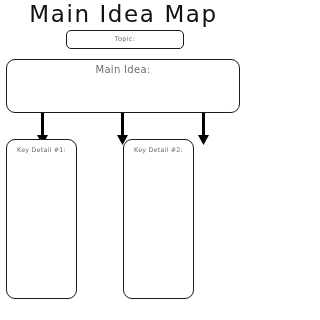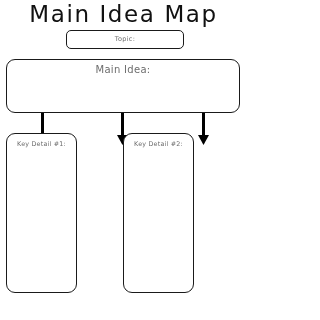--- a/index.html
+++ b/index.html
@@ -88,21 +88,21 @@
   .arrow {
     position: absolute;
     top: 113px;
     width: 13px;
     height: 32px;
   }
   .arrow svg { display: block; }
 
   
   .detail-box {
-    top: 133px;
+    top: 139px;
     width: 71px;
     height: 160px;
     border-radius: 9px;
   }
   .detail-box .field-label {
     top: 6px;
     font-size: 6.4px;
     letter-spacing: 0.2px;
   }
   .detail-1 { left: 6px; }

